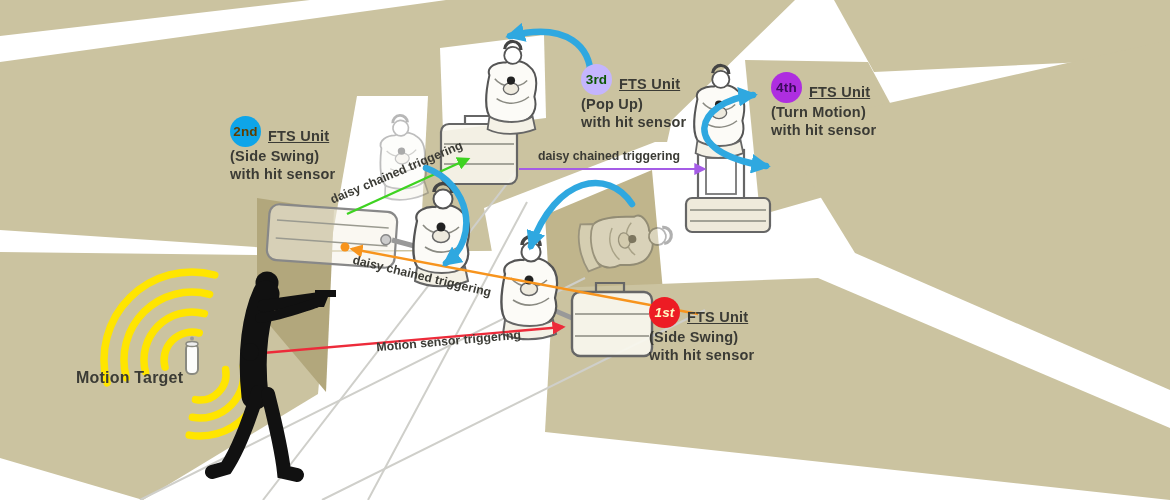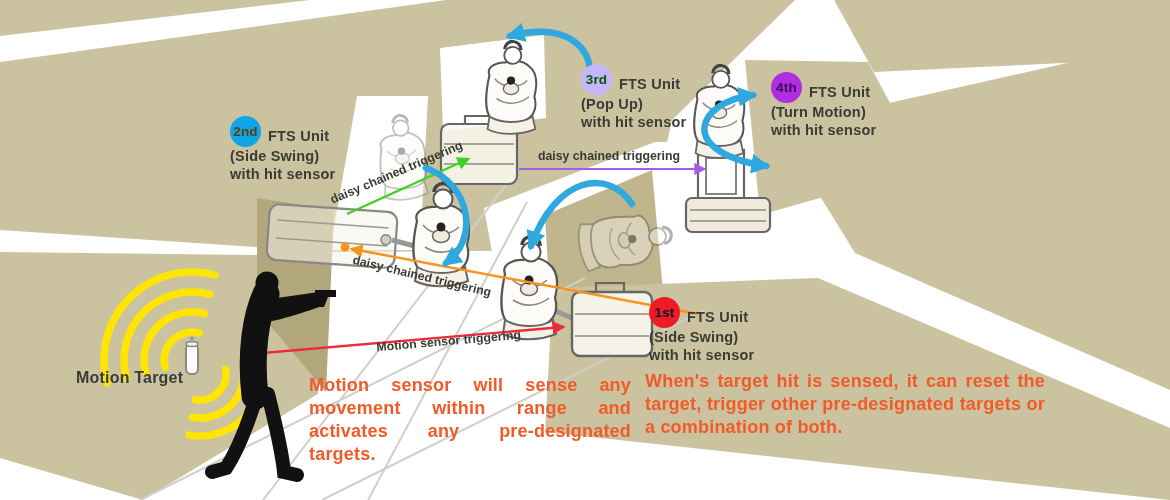--- a/index.html
+++ b/index.html
@@ -4,21 +4,21 @@
 <style>
   html,body{margin:0;padding:0;background:#fff;}
   #stage{position:relative;width:1170px;height:500px;overflow:hidden;background:#fff;
          font-family:"Liberation Sans",sans-serif;}
   #bgsvg{position:absolute;left:0;top:0;}
   .unit-label{position:absolute;font-weight:700;color:#3b3b35;font-size:14.5px;
               line-height:17.5px;white-space:nowrap;letter-spacing:.2px;}
   .row1{display:flex;align-items:flex-end;gap:7px;margin-bottom:1px;}
   .badge{width:31px;height:31px;border-radius:50%;display:flex;align-items:center;
          justify-content:center;font-size:13.5px;font-weight:700;flex:0 0 31px;}
-  .uname{padding-bottom:2px;}
+  .uname{padding-bottom:2px;text-decoration:underline;}
   .caption{position:absolute;color:#f15a29;font-weight:700;font-size:18px;
            line-height:23px;text-align:justify;letter-spacing:.2px;}
   .sensor-label{position:absolute;font-weight:700;color:#3b3b35;font-size:16px;letter-spacing:.2px;}
   text{font-family:"Liberation Sans",sans-serif;}
 </style>
 </head>
 <body>
 
 <div id="stage">
 <svg id="bgsvg" width="1170" height="500" viewBox="0 0 1170 500">
@@ -168,21 +168,21 @@
     <path d="M 260,318 C 280,316 300,308 316,303" stroke-width="10" fill="none"></path>
     <path d="M 315,290 h 21 v 7 h -8 l -4,10 h -9 z" stroke="none"></path>
     <circle cx="250" cy="352" r="9" stroke="none"></circle>
     <path d="M 258,392 C 248,424 238,450 226,468 L 212,472" stroke-width="14" fill="none"></path>
     <path d="M 268,394 C 276,426 282,452 284,472 L 297,475" stroke-width="14" fill="none"></path>
   </g>
 </svg>
 
 <div class="unit-label" style="left:649px;top:297px">
   <div class="row1">
-    <span class="badge" style="background: rgb(237, 28, 36); color: #0f172a;">1st</span>
+    <span class="badge" style="background: rgb(237, 28, 36); color: #fef9c3; font-style: italic;">1st</span>
     <span class="uname">FTS Unit</span>
   </div>
   <div>(Side Swing)</div>
   <div>with hit sensor</div>
 </div>
 
 <div class="unit-label" style="left:230px;top:116px">
   <div class="row1">
     <span class="badge" style="background: #0ea5e9; color: rgb(95, 61, 0);">2nd</span>
     <span class="uname">FTS Unit</span>
@@ -204,15 +204,13 @@
   <div class="row1">
     <span class="badge" style="background: rgb(174, 46, 224); color: rgb(60, 10, 94); text-align: center;">4th</span>
     <span class="uname">FTS Unit</span>
   </div>
   <div>(Turn Motion)</div>
   <div>with hit sensor</div>
 </div>
 
 <div class="sensor-label" style="left:76px;top:369px">Motion Target</div>
 
-<div class="caption" style="left:309px;top:374px;width:322px">Motion sensor will sense any movement within range and activates any pre-designated targets.</div>
-<div class="caption" style="left:645px;top:370px;width:400px">When's target hit is sensed, it can reset the target, trigger other pre-designated targets or a combination of both.</div>
 </div>
 
 </body></html>

